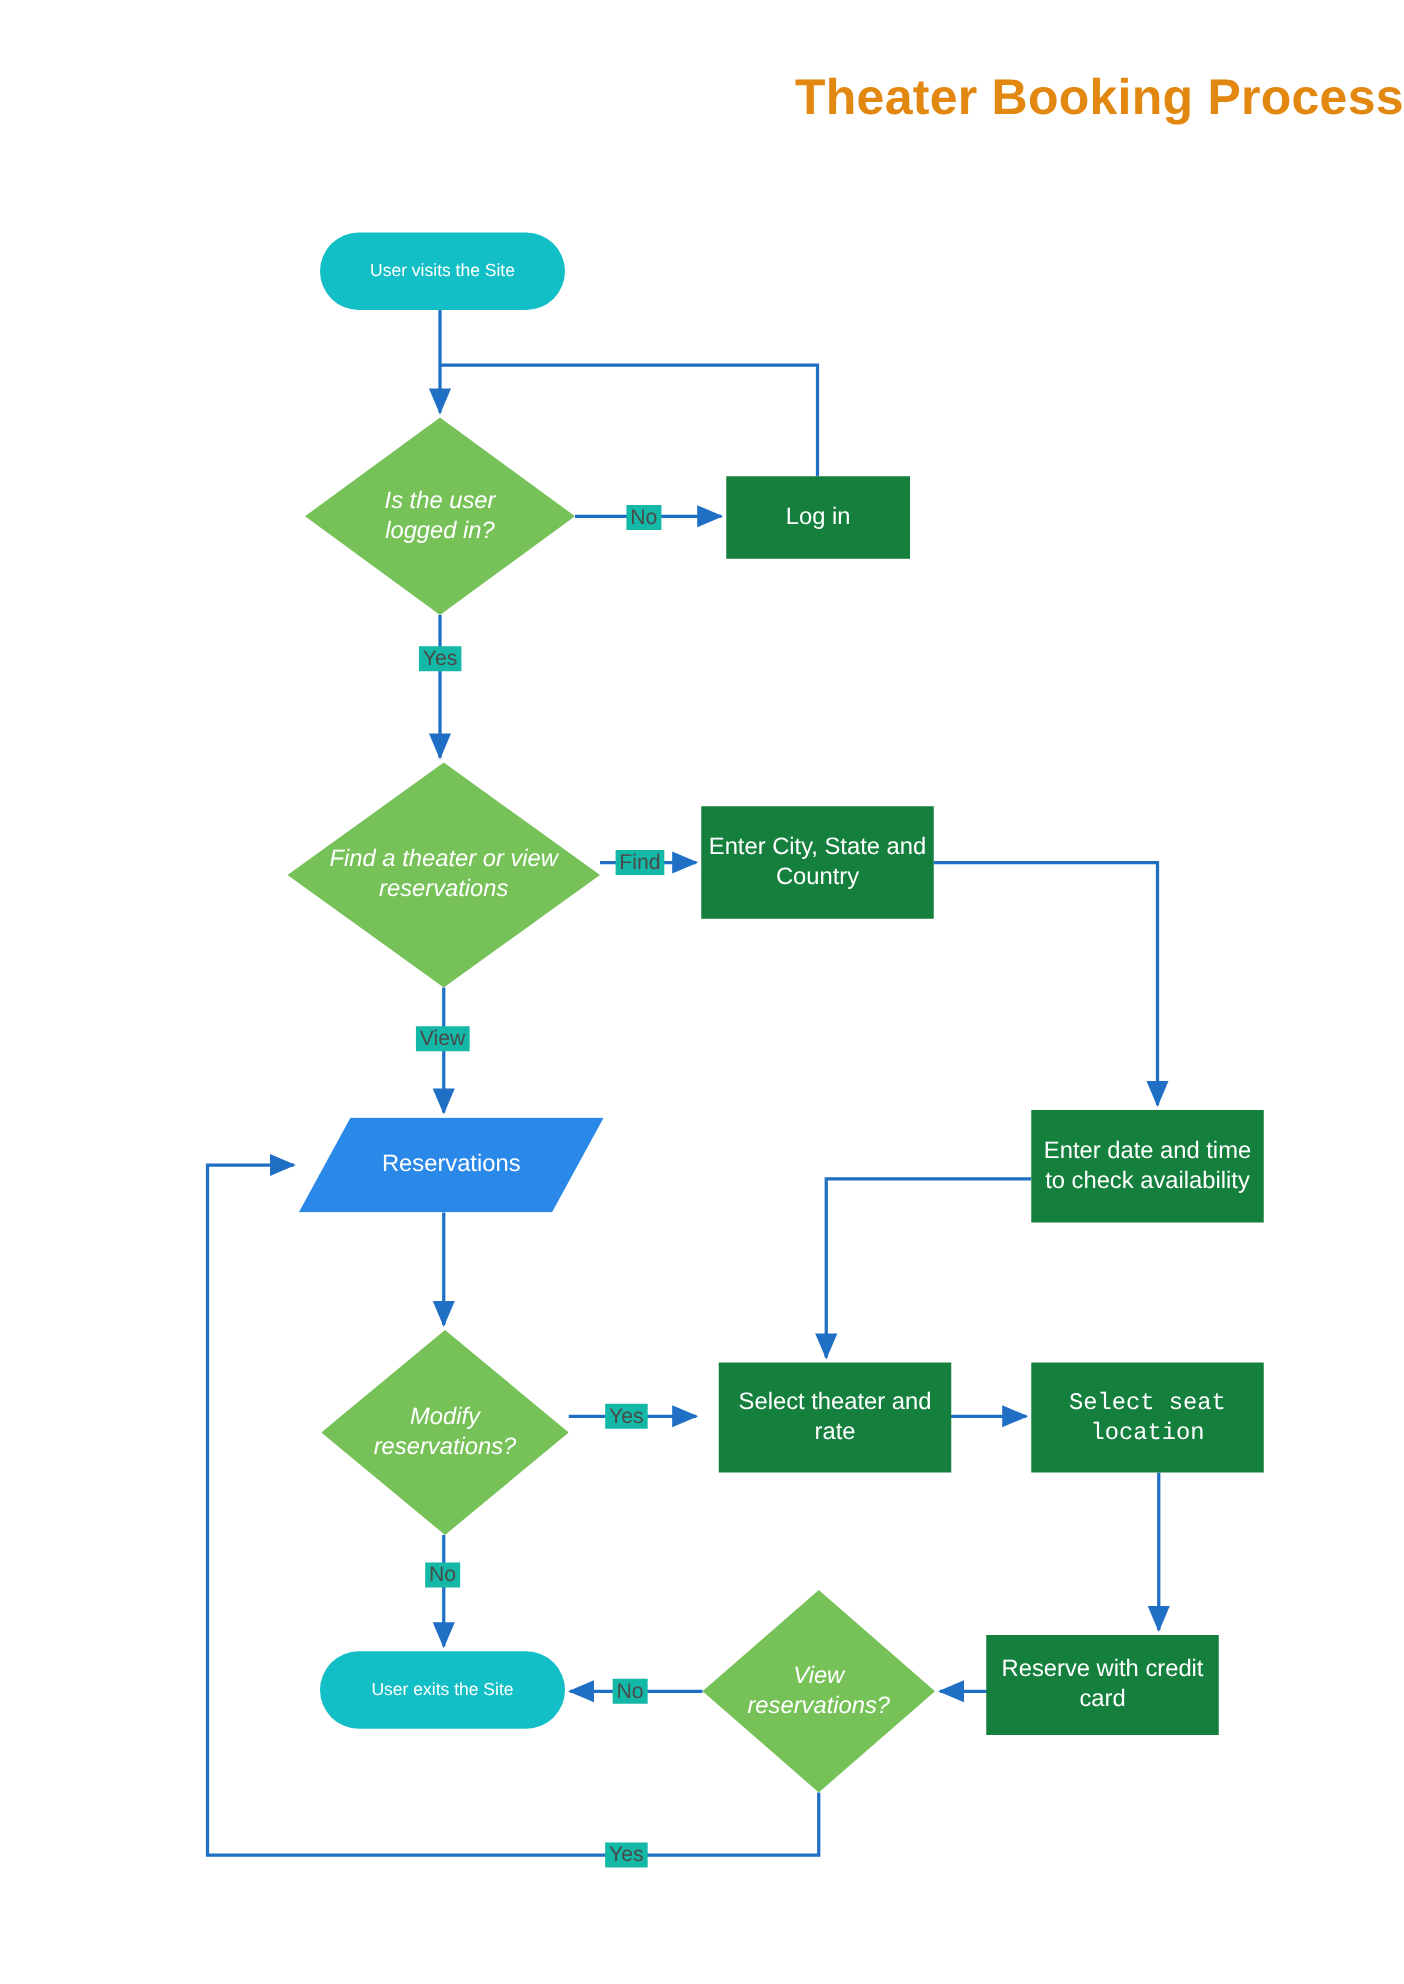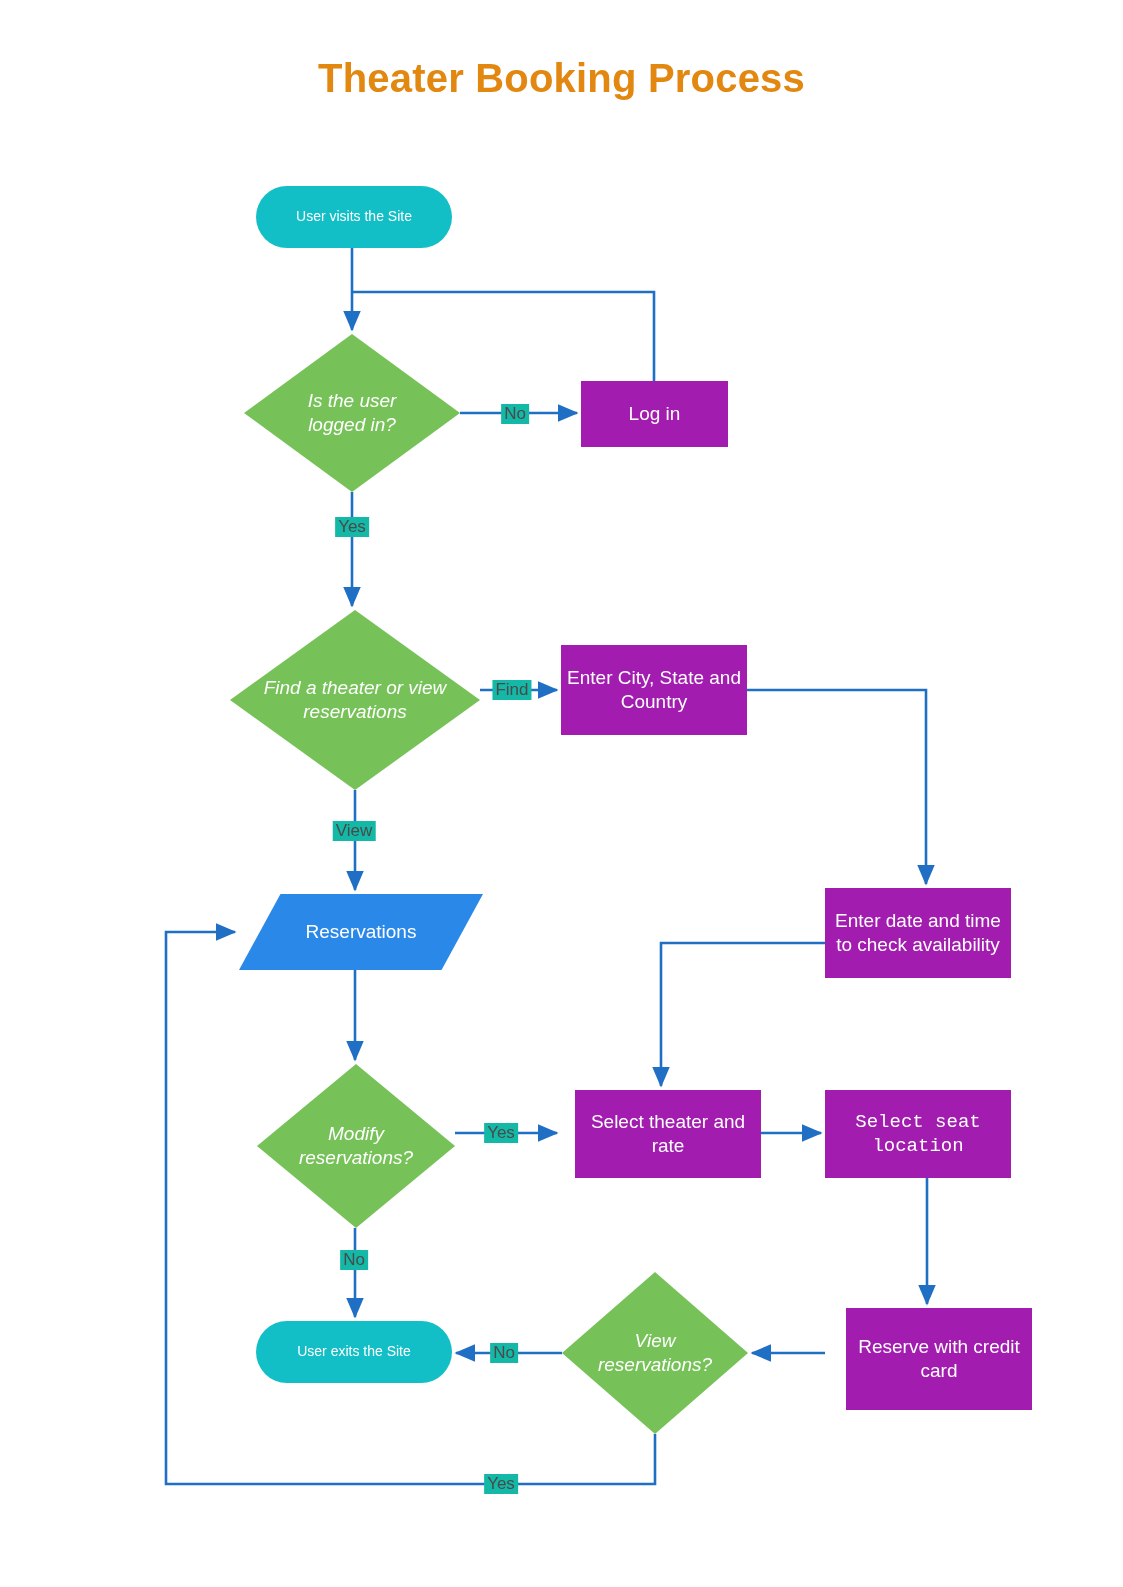--- a/index.html
+++ b/index.html
@@ -42,21 +42,21 @@
     padding: 0 6px;
     white-space: pre-line;
   }
   
   .shape-terminator {
     background: #13bfc6;
     border-radius: 999px;
     font-size: 14px;
   }
   .shape-process {
-    background: #a21caf;
+    background: #15803d;
     font-size: 19px;
   }
   .shape-decision {
     background: transparent;
     font-size: 19px;
     font-style: italic;
   }
   .shape-decision .diamond-bg {
     position: absolute;
     left: 0; top: 0; right: 0; bottom: 0;
@@ -74,21 +74,21 @@
     background: #2a88e8;
     clip-path: polygon(17% 0%, 100% 0%, 83% 100%, 0% 100%);
     z-index: -1;
   }
   
   #chart-title {
     position: absolute;
     left: 0;
     top: 56px;
     width: 1123px;
-    text-align: center;
+    text-align: right;
     color: #e2870f;
     font-size: 40px;
     font-weight: bold;
     letter-spacing: 0.2px;
     z-index: 3;
   }
   
   .edge-label {
     position: absolute;
     color: #4a4a4a;
@@ -192,21 +192,21 @@
 
   <div class="node shape-process" style="left:575px; top:1090px; width:186px; height:88px;">
     <span class="node-label">Select theater and
 rate</span>
   </div>
 
   <div class="node shape-process" style="left:825px; top:1090px; width:186px; height:88px;font-family:Liberation Mono, monospace;">
     <span class="node-label">Select seat location</span>
   </div>
 
-  <div class="node shape-process" style="left:846px; top:1308px; width:186px; height:102px;">
+  <div class="node shape-process" style="left:789px; top:1308px; width:186px; height:80px;">
     <span class="node-label">Reserve with credit
 card</span>
   </div>
 
   <div class="node shape-decision" style="left:562px; top:1272px; width:186px; height:162px;">
     <div class="diamond-bg"></div>
     <span class="node-label">View
 reservations?</span>
   </div>
 

